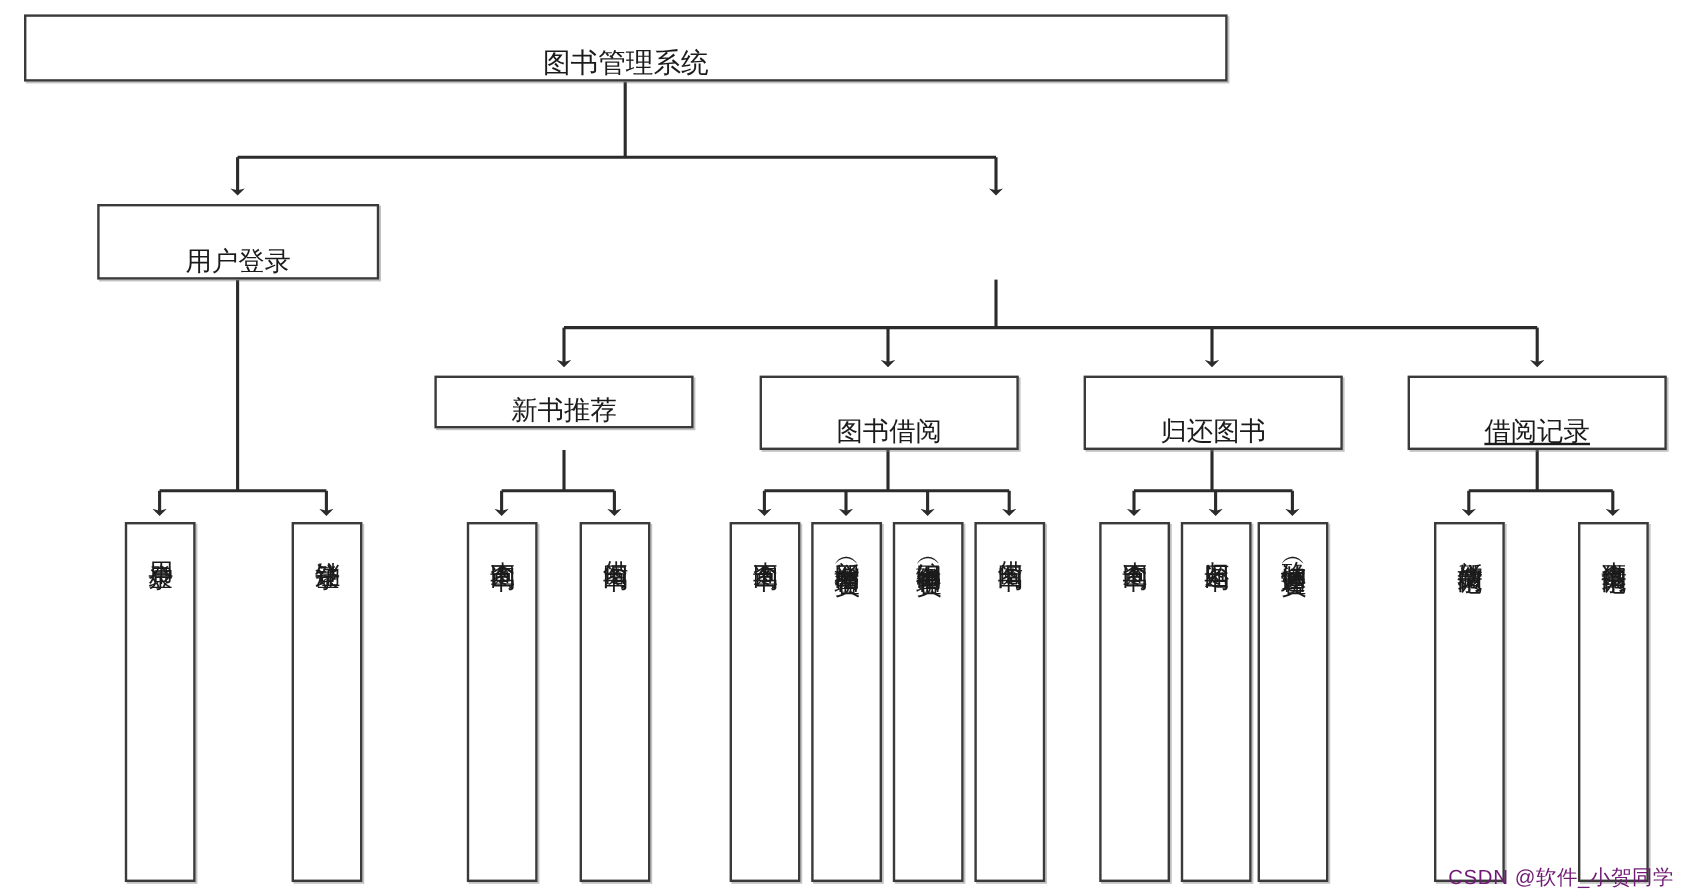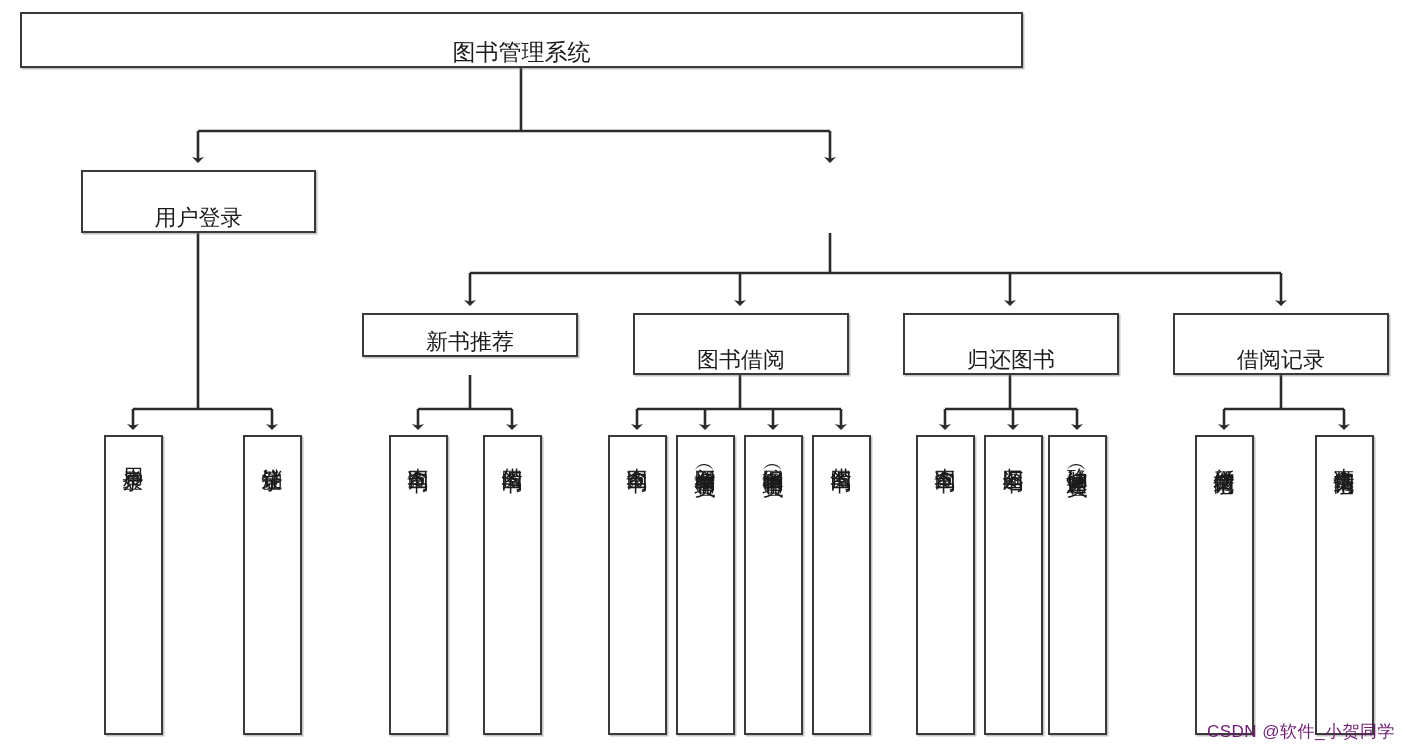--- a/index.html
+++ b/index.html
@@ -134,21 +134,21 @@
 
   <div class="node h" style="left:362px; top:313px; width:216px; height:44px;">
     <span class="lbl">新书推荐</span>
   </div>
   <div class="node h" style="left:633px; top:313px; width:216px; height:62px;">
     <span class="lbl">图书借阅</span>
   </div>
   <div class="node h" style="left:903px; top:313px; width:216px; height:62px;">
     <span class="lbl">归还图书</span>
   </div>
-  <div class="node h" style="left:1173px; top:313px; width:216px; height:62px;">
+  <div class="node h" style="left:1173px; top:313px; width:216px; height:62px;text-decoration:underline;">
     <span class="lbl">借阅记录</span>
   </div>
 
   <div class="node v" style="left:104px; top:435px; width:59px; height:300px;">
     <span class="lbl">用户登录</span>
   </div>
   <div class="node v" style="left:243px; top:435px; width:59px; height:300px;">
     <span class="lbl">注销登录</span>
   </div>
 

